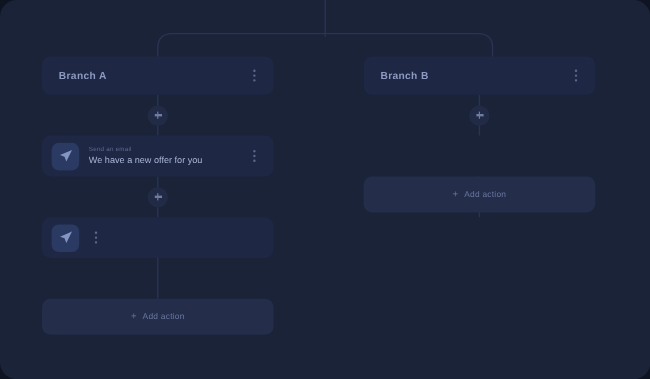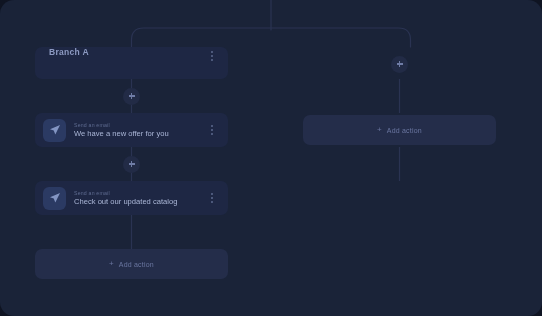--- a/index.html
+++ b/index.html
@@ -42,21 +42,21 @@
   #col-a { left: 35px; top: 47px; }
   #col-b { left: 303px; top: 47px; }
 
   
   .branch-card {
     position: relative;
     height: 32px;
     background: #1e2744;
     border-radius: 7px;
     display: flex;
-    align-items: flex-start;
+    align-items: center;
     padding: 0 10px 0 14px;
     box-sizing: border-box;
   }
   .branch-title {
     font-size: 8.5px;
     font-weight: bold;
     color: #8d9ac2;
     letter-spacing: 0.3px;
     flex: 1;
   }
@@ -226,41 +226,45 @@
     <div class="gap-node">
       <div class="plus-node" style="left:88px; top:8.5px;"></div>
     </div>
 
     <div class="action-card">
       <span class="icon-tile">
         <svg width="12" height="12" viewBox="0 0 24 24">
           <path d="M22 2 L2 10.5 L9.5 13.2 L12.6 21 Z" fill="#93a6d4" opacity="0.85"></path>
         </svg>
       </span>
-      <span class="card-text">
-        <span class="card-sub">Send an email</span>
-        <span class="card-title">Check out our updated catalog</span>
-      </span>
       <span class="kebab">
         <i></i>
           <i></i>
           <i></i>
       </span>
     </div>
 
     <div class="gap-node"></div>
 
     <div class="add-action">
       <span class="add-plus">+</span>
       <span class="add-label">Add action</span>
     </div>
   </div>
 
   <div class="column" id="col-b">
 
+    <div class="branch-card">
+      <span class="branch-title">Branch B</span>
+      <span class="kebab">
+        <i></i>
+          <i></i>
+          <i></i>
+      </span>
+    </div>
 
     <div class="gap-node">
       <div class="plus-node" style="left:88px; top:8.5px;"></div>
     </div>
 
 
     <div class="gap-node"></div>
 
     <div class="add-action">
       <span class="add-plus">+</span>

